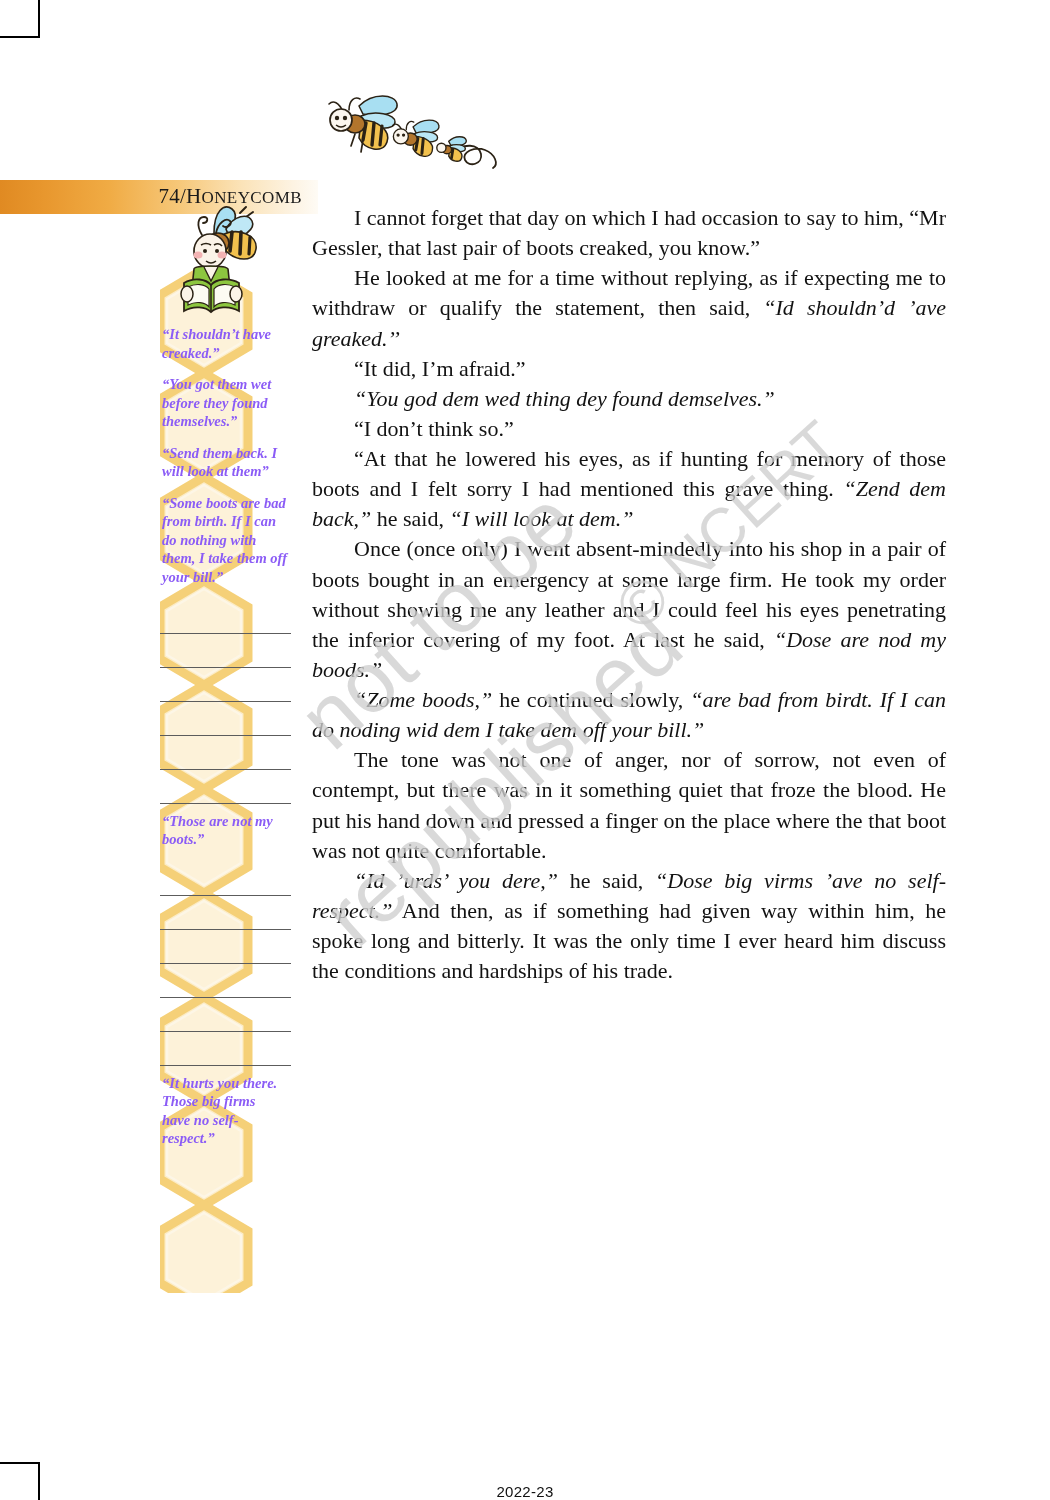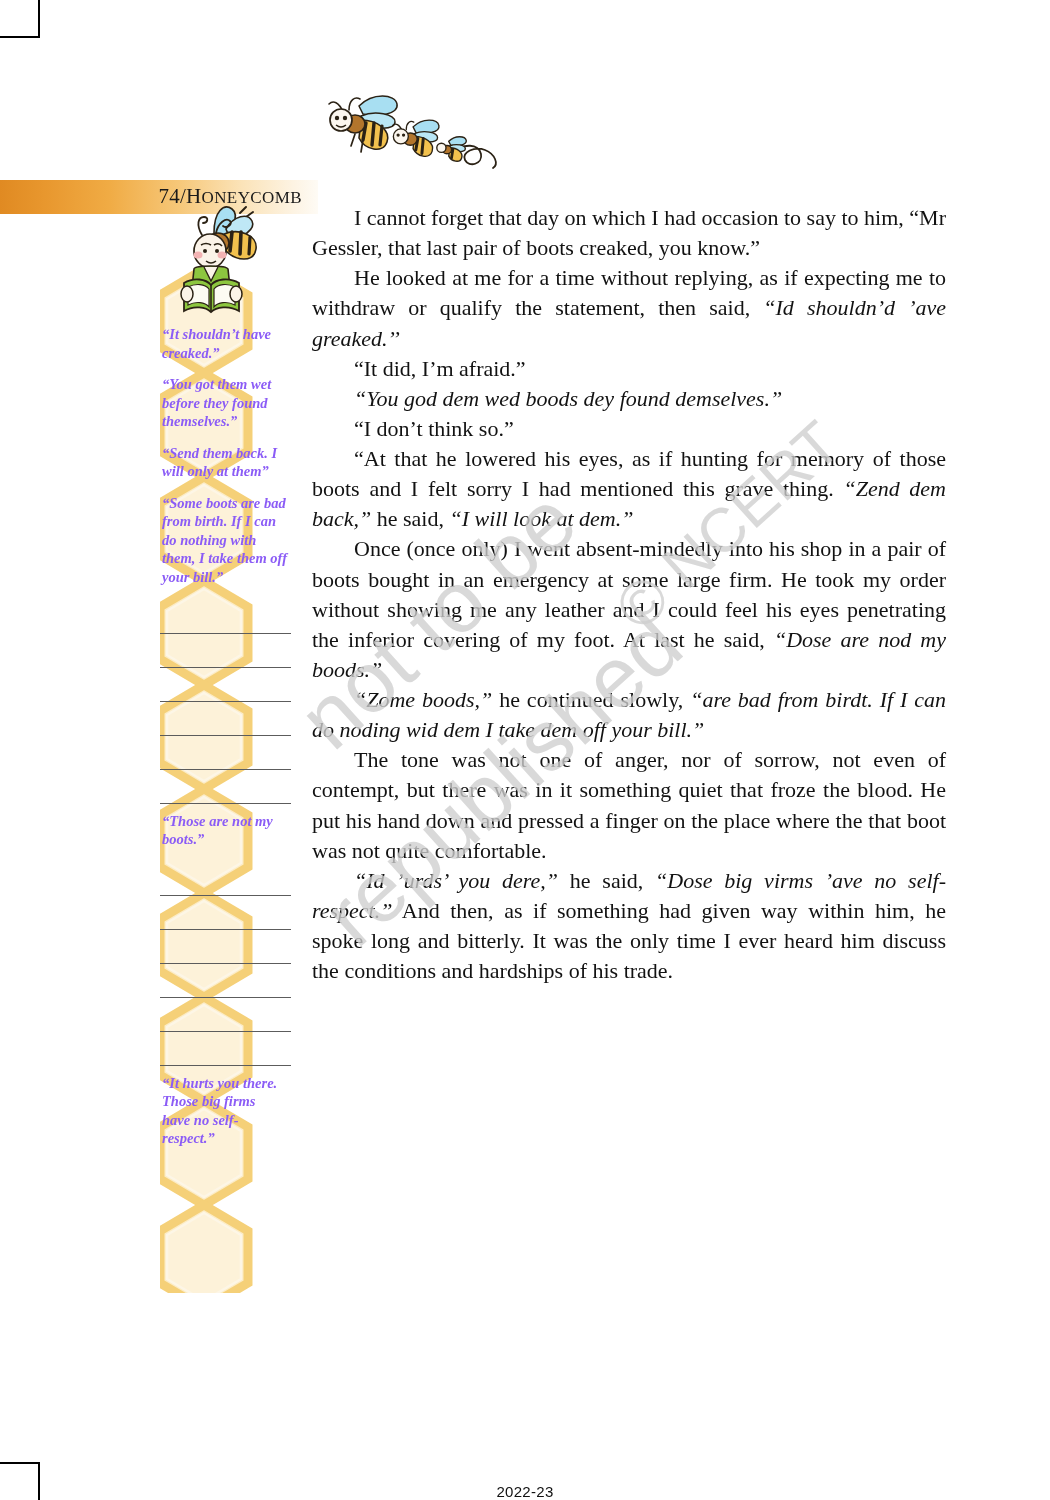--- a/index.html
+++ b/index.html
@@ -311,21 +311,21 @@
         <path d="M14 88 C22 84 31 85 35 90 L35 108 C31 103 22 102 14 106 Z" fill="#fdfbf3" stroke="#2b2215" stroke-width="1.2"></path>
         <path d="M61 88 C53 84 44 85 40 90 L40 108 C44 103 53 102 61 106 Z" fill="#fdfbf3" stroke="#2b2215" stroke-width="1.2"></path>
 
         <ellipse cx="13" cy="95" rx="6" ry="8" fill="#fbf3e8" stroke="#2b2215" stroke-width="1.5"></ellipse>
         <ellipse cx="62" cy="95" rx="6" ry="8" fill="#fbf3e8" stroke="#2b2215" stroke-width="1.5"></ellipse>
       </svg>
     </div>
 
     <p class="note">“It shouldn’t have creaked.”</p>
     <p class="note">“You got them wet before they found themselves.”</p>
-    <p class="note">“Send them back. I will only at them”</p>
+    <p class="note">“Send them back. I will look at them”</p>
     <p class="note">“Some boots are bad from birth. If I can do nothing with them, I take them off your bill.”</p>
 
     <div class="ruled-block">
       <div class="rline"></div>
       <div class="rline"></div>
       <div class="rline"></div>
       <div class="rline"></div>
       <div class="rline"></div>
       <div class="rline"></div>
     </div>
@@ -344,21 +344,21 @@
 
     <div class="gap-sm"></div>
     <p class="note">“It hurts you there. Those big firms have no self-respect.”</p>
   </div>
 </div>
 
 <div class="body-col">
   <p><span>I cannot forget that day on which I had occasion to say to him, “Mr Gessler, that last pair of boots creaked, you know.”</span></p>
   <p><span>He looked at me for a time without replying, as if expecting me to withdraw or qualify the statement, then said, </span><i>“Id shouldn’d ’ave greaked.’’</i></p>
   <p><span>“It did, I’m afraid.”</span></p>
-  <p><i>“You god dem wed boods dey found demselves.”</i></p>
+  <p><i>“You god dem wed thing dey found demselves.”</i></p>
   <p><span>“I don’t think so.”</span></p>
   <p><span>“At that he lowered his eyes, as if hunting for memory of those boots and I felt sorry I had mentioned this grave thing.  </span><i>“Zend dem back,”</i><span> he said,  </span><i>“I will look at dem.”</i></p>
   <p><span>Once (once only) I went absent-mindedly into his shop in a pair of boots bought in an emergency at some large firm. He took my order without showing me any leather and I could feel his eyes penetrating the inferior covering of my foot. At last he said, </span><i>“Dose are nod my boods.”</i></p>
   <p><i>“Zome boods,”</i><span> he continued slowly,  </span><i>“are bad from birdt.  If I can do noding wid dem I take dem off your bill.”</i></p>
   <p><span>The tone was not one of anger, nor of sorrow, not even of contempt, but there was in it something quiet that froze the blood. He put his hand down and pressed a finger on the place where the that boot was not quite comfortable.</span></p>
   <p><i>“Id ’urds’ you dere,”</i><span> he said,  </span><i>“Dose big virms ’ave no self-respect.”</i><span> And then, as if something had given way within him, he spoke long and bitterly. It was the only time I ever heard him discuss the conditions and hardships of his trade.</span></p>
 </div>
 
 <div class="watermark">
   <div class="wm-text wm-1">© NCERT</div>

